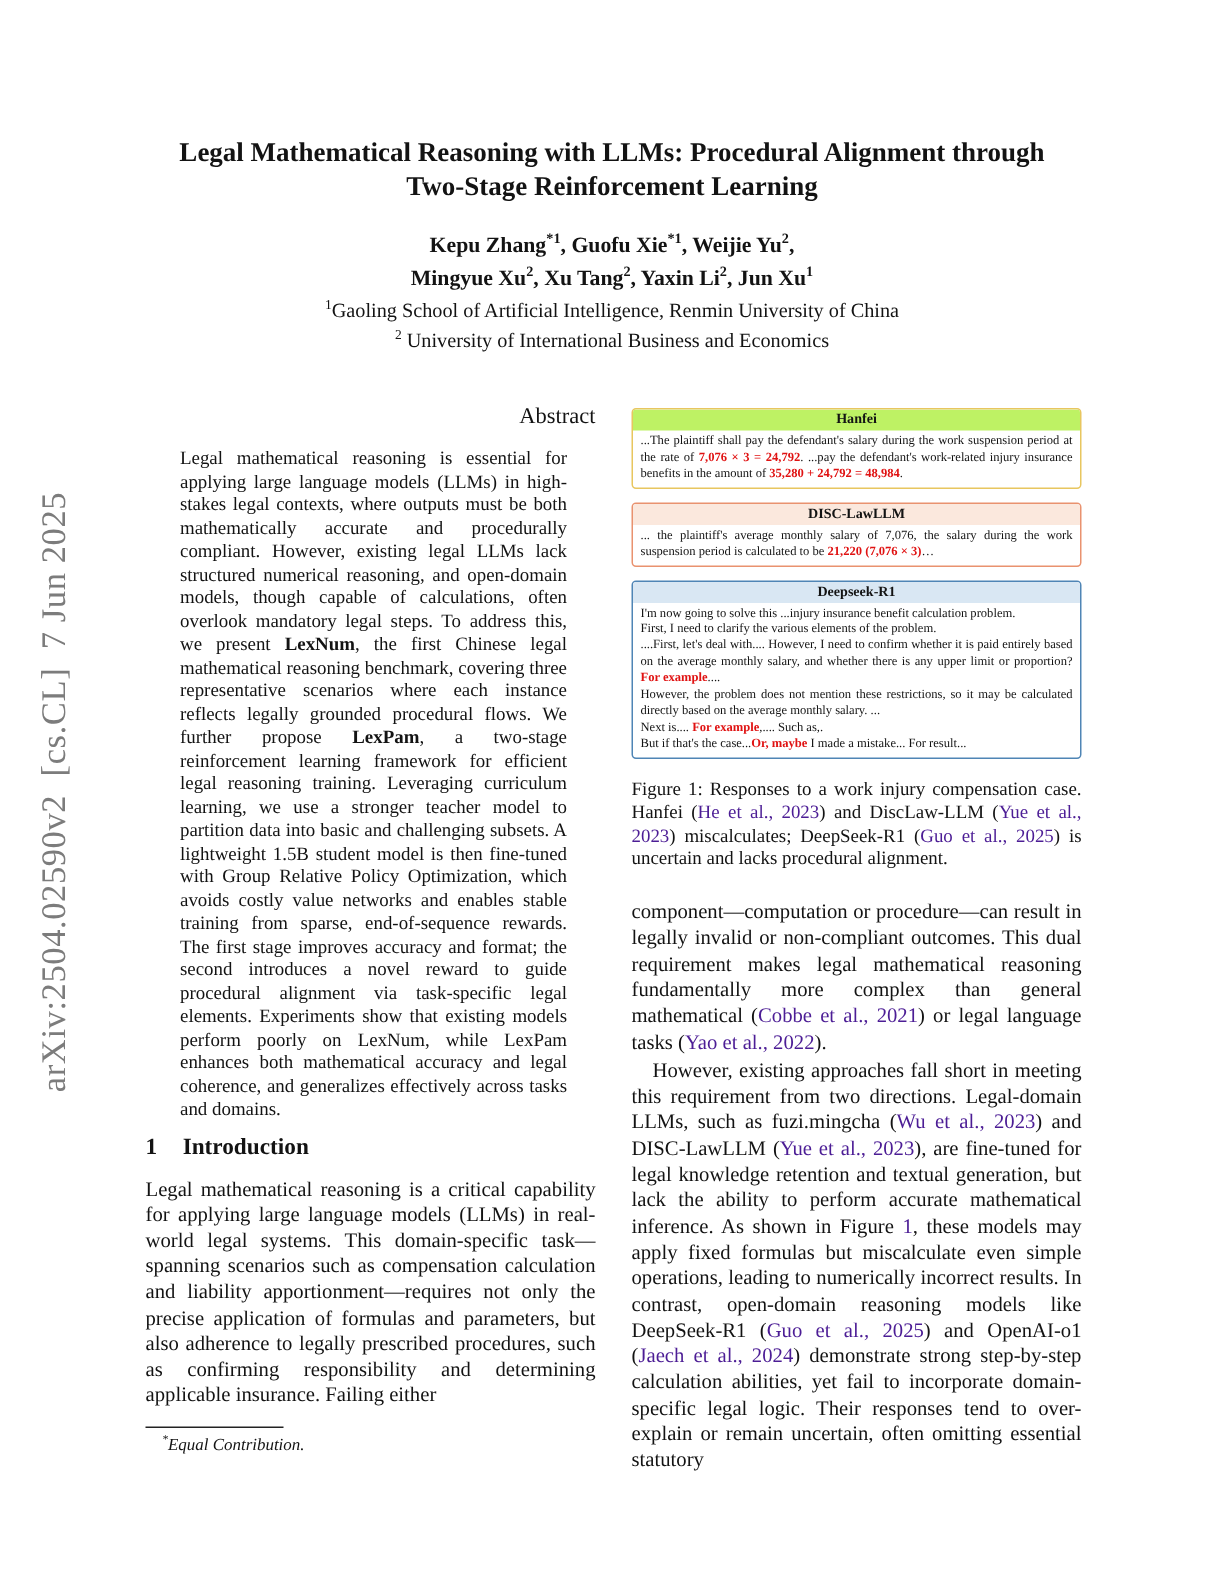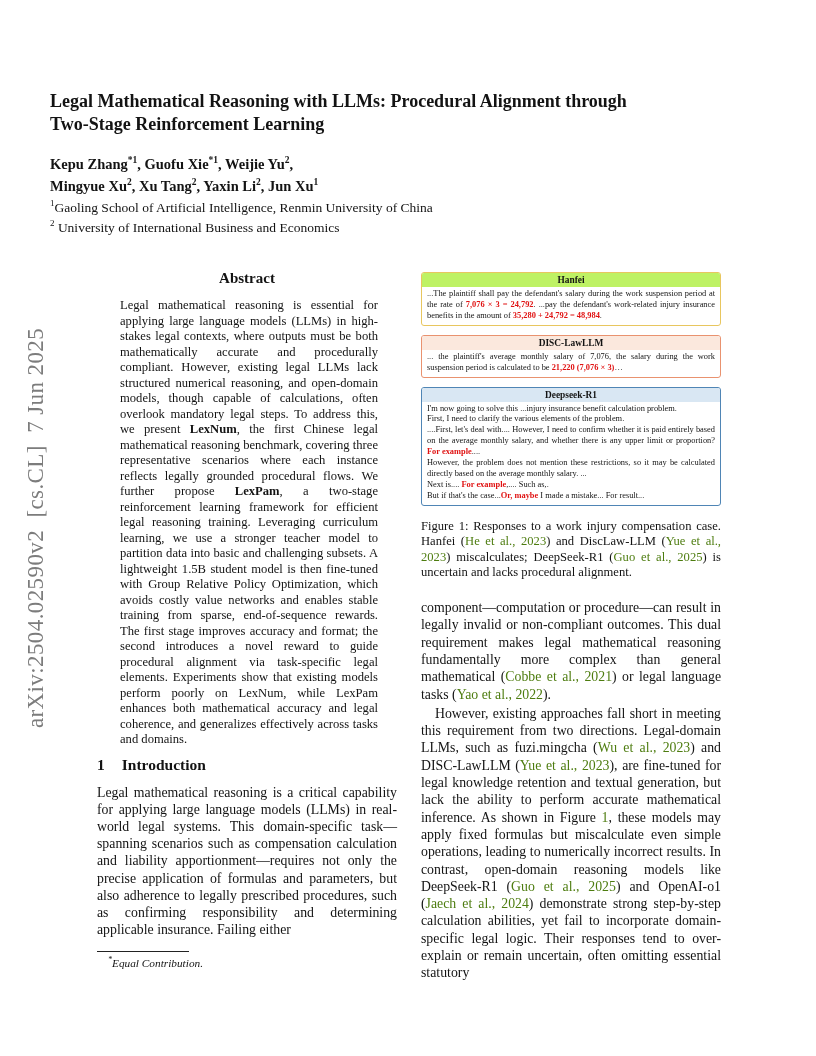--- a/index.html
+++ b/index.html
@@ -8,32 +8,32 @@
     background:#ffffff; overflow:hidden;
     font-family:"Liberation Serif","DejaVu Serif",serif; color:#131313;
   }
   
   .watermark {
     position:absolute; left:36px; top:528px;
     transform:translate(-50%,-50%) rotate(-90deg);
     font-size:23px; color:#7c7c7c; white-space:pre; letter-spacing:0.4px;
   }
   
-  .titleblock { position:absolute; top:90px; left:50px; right:50px; }
+  .titleblock { position:absolute; top:90px; left:50px; right:50px; text-align:center; }
   .title { font-size:18px; font-weight:bold; line-height:23px; }
   .authors { margin-top:15px; font-size:14.5px; font-weight:bold; line-height:18px; }
   .authors sup { font-size:9.5px; font-weight:bold; }
   .affil { font-size:13.5px; line-height:17px; }
   .affil sup { font-size:9px; }
   
   .col { position:absolute; top:268px; width:300px; }
   .col-left { left:97px; }
   .col-right { left:421px; }
   
-  .abstract-heading { text-align:center; font-size:15px; font-weight:bold; margin:2px 0 11px 0; }
+  .abstract-heading { text-align:right; font-size:15px; font-weight:normal; margin:2px 0 11px 0; }
   .abstract-body { margin:0 19px 0 23px; font-size:12.6px; line-height:15.5px; text-align:justify; }
   .abstract-body b { font-weight:bold; }
   
   .section-heading { margin-top:8px; font-size:15.5px; font-weight:bold; }
   .section-number { display:inline-block; margin-right:17px; }
   .intro-para { margin-top:10px; font-size:13.8px; line-height:17.2px; text-align:justify; }
   
   .footnote { margin-top:13px; }
   .footnote-rule { width:92px; border-top:1.1px solid #222; margin-bottom:3px; }
   .footnote-text { font-size:11.3px; padding-left:11px;font-style:italic; }
@@ -43,21 +43,21 @@
   .fig-box:first-child { margin-top:4px; }
   .fig-box-header { text-align:center; font-weight:bold; font-size:9.4px; line-height:12px; padding:1px 0; }
   .fig-box-body { padding:2px 5px 3px 5px; font-size:8.4px; line-height:10.9px; text-align:justify; }
   .box-hanfei { border-color:#e8c65f; }
   .box-hanfei .fig-box-header { background:#bef264; }
   .box-disc { border-color:#e9926f; }
   .box-disc .fig-box-header { background:#fbe8dd; }
   .box-deepseek { border-color:#4f85b5; }
   .box-deepseek .fig-box-header { background:#d9e7f3; }
   .red { color:#e01212; font-weight:bold; }
-  .cite { color:#4d7c0f; }
+  .cite { color:#4c1d95; }
   
   .fig-caption { margin-top:13px; font-size:12.6px; line-height:15.6px; text-align:justify; }
   .para { font-size:13.8px; line-height:17.3px; text-align:justify; }
   .para-1 { margin-top:18px; }
   .para-2 { margin-top:2px; text-indent:14px; }
 </style>
 </head>
 <body>
 
 <div class="page">

